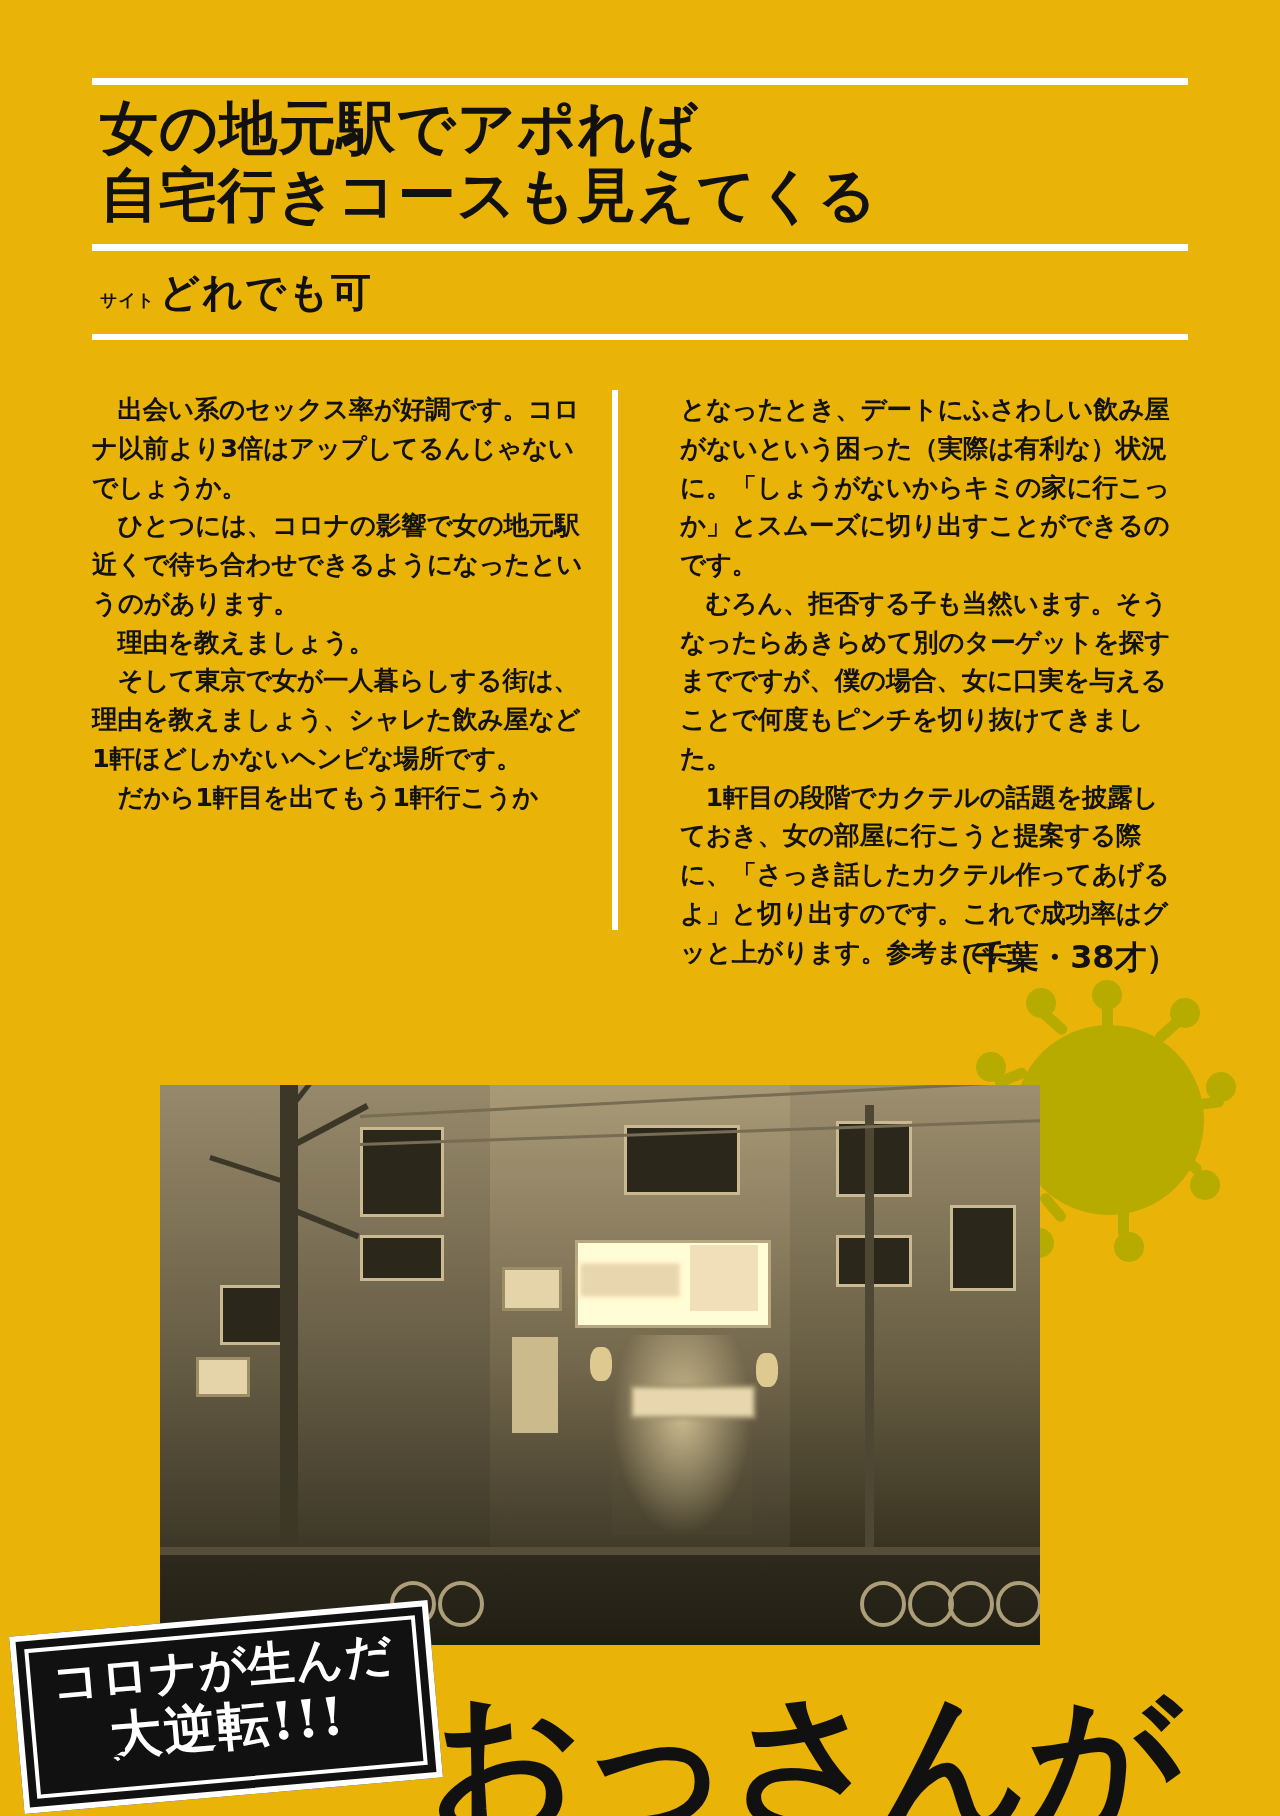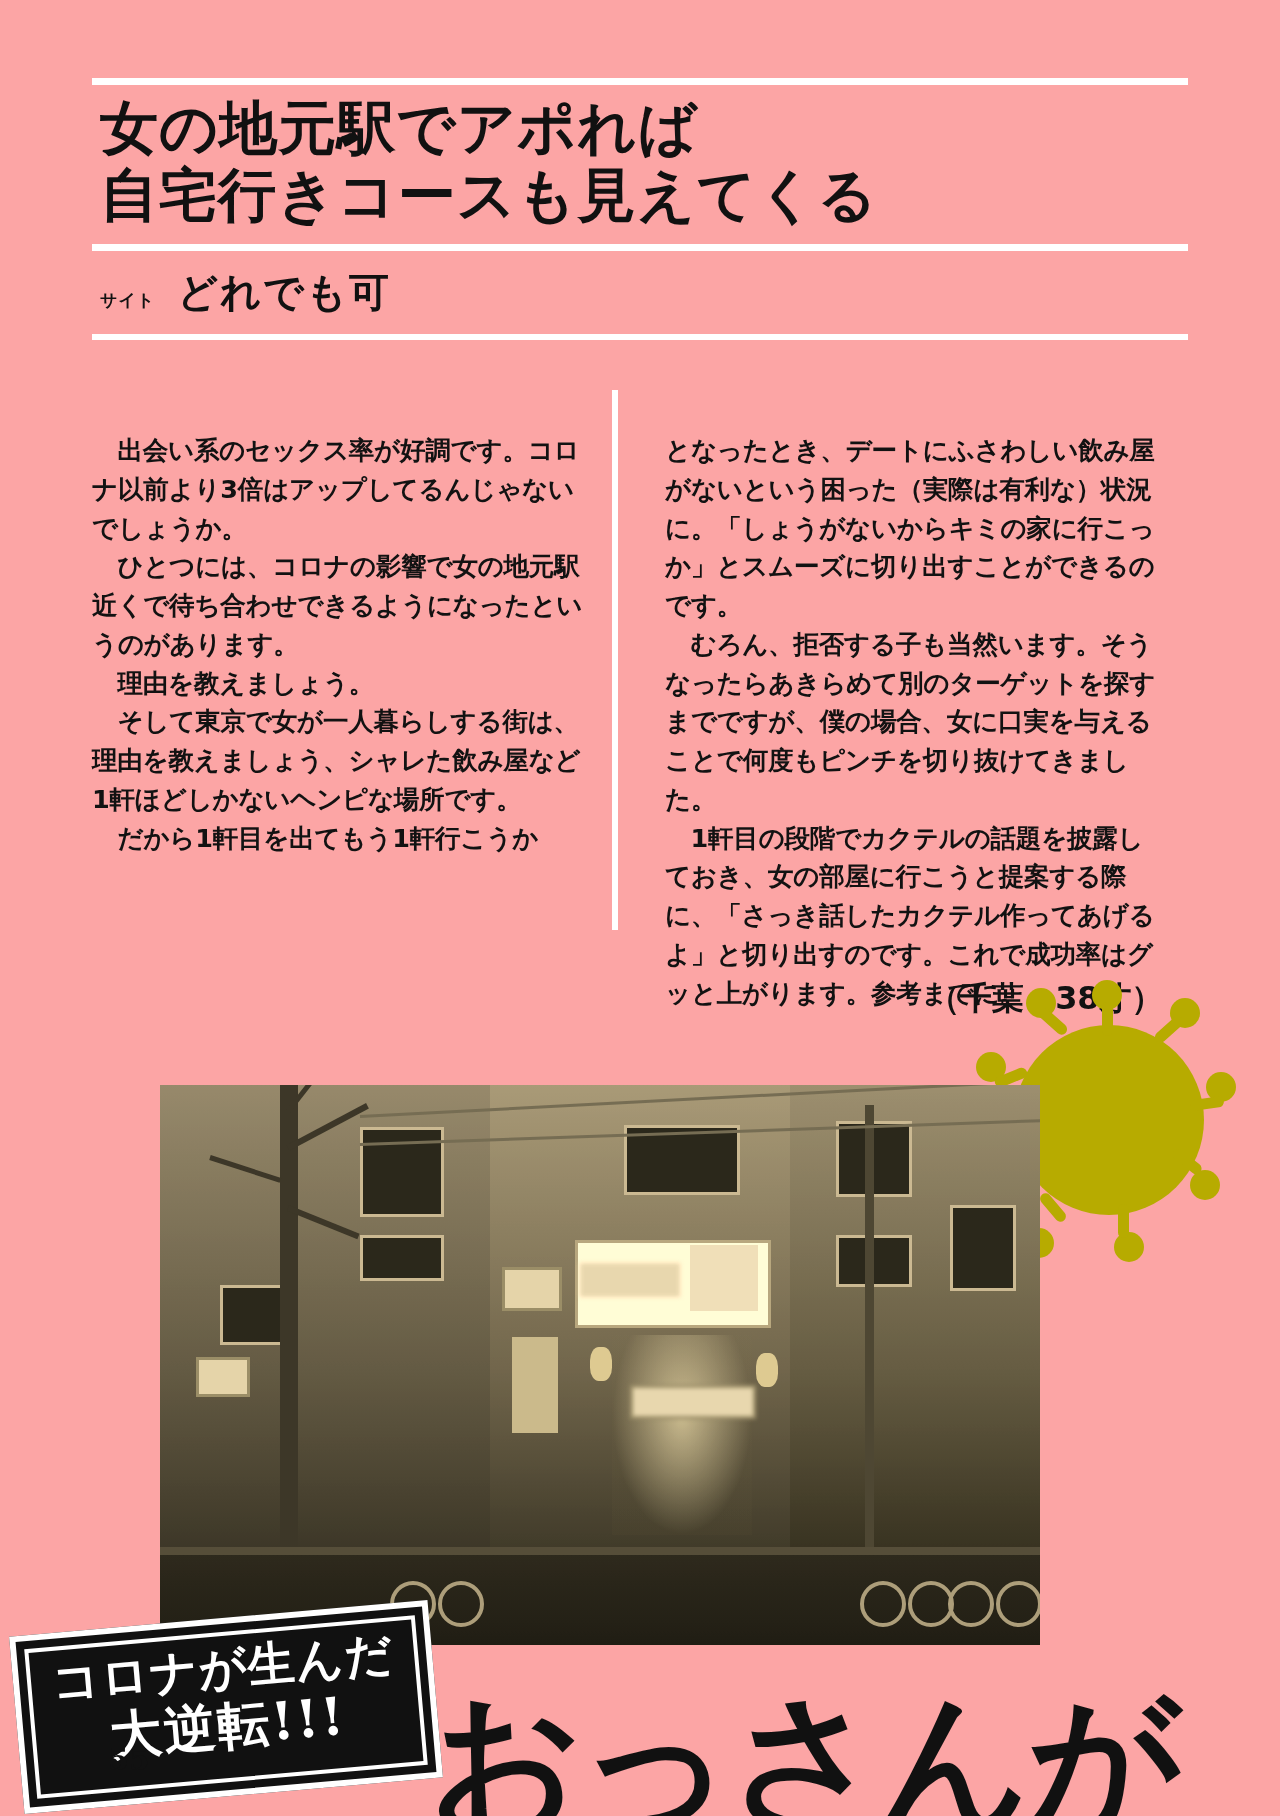--- a/index.html
+++ b/index.html
@@ -7,21 +7,21 @@
     padding: 0;
     background: #ffffff;
   }
   body {
     font-family: "Liberation Sans", "DejaVu Sans", sans-serif;
   }
   .page {
     position: relative;
     width: 1280px;
     height: 1816px;
-    background: #fca5a5;
+    background: #eab308;
     overflow: hidden;
   }
 
   
   .header {
     position: absolute;
     left: 92px;
     top: 78px;
     width: 1096px;
   }
@@ -45,21 +45,21 @@
   }
   .rule-mid {
     height: 7px;
     background: #ffffff;
     width: 1096px;
     margin-top: 14px;
   }
   .site-row {
     display: flex;
     align-items: flex-end;
-    gap: 22px;
+    gap: 4px;
     margin-top: 14px;
     padding-left: 8px;
   }
   .site-label {
     font-family: "DejaVu Serif", "Liberation Serif", serif;
     font-weight: bold;
     font-size: 17px;
     color: #111111;
     padding-bottom: 8px;
     letter-spacing: 1px;
@@ -79,22 +79,21 @@
     margin-top: 14px;
   }
 
   
   .columns {
     position: absolute;
     left: 92px;
     top: 390px;
     width: 1096px;
     display: flex;
-    gap: 1px;
-    margin-top: 41px;
+    gap: 16px;
   }
   .col {
     width: 498px;
     font-family: "DejaVu Sans", "Liberation Sans", sans-serif;
     font-size: 25.5px;
     line-height: 1.52;
     color: #121212;
     font-weight: 600;
     letter-spacing: -0.2px;
   }

